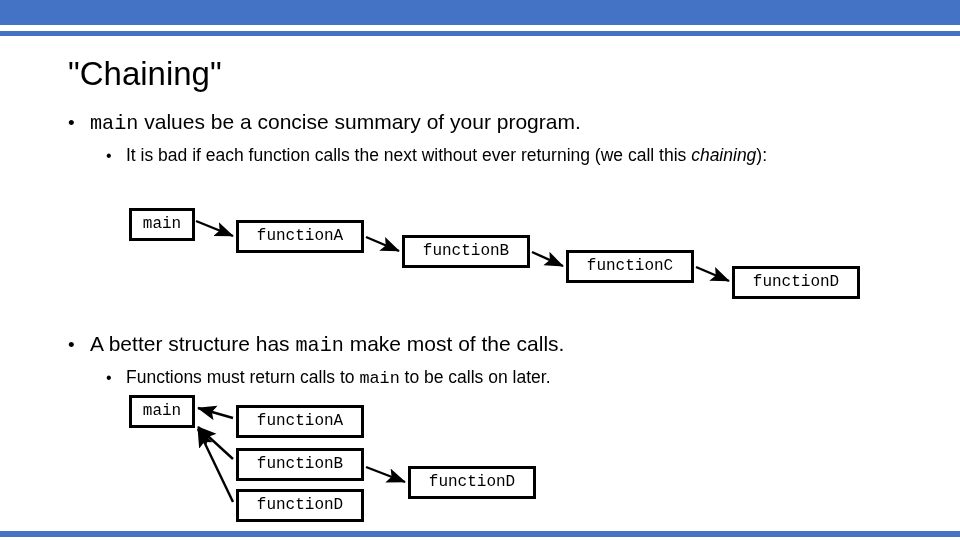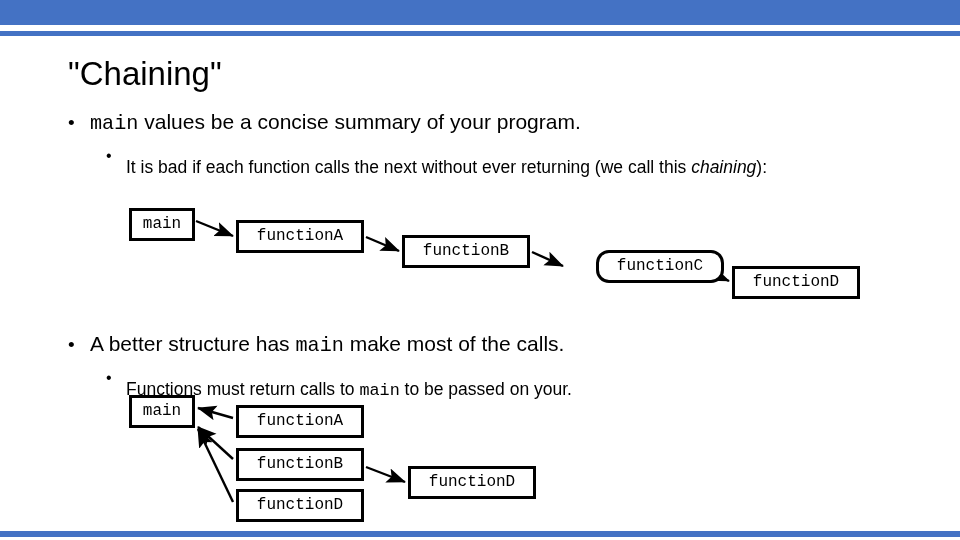--- a/index.html
+++ b/index.html
@@ -71,21 +71,20 @@
   .bullet-l2 .dot {
     display: inline-block;
     width: 20px;
     font-size: 16px;
     vertical-align: top;
   }
   .bullet-l2 .l2body {
     display: inline-block;
     width: 735px;
     vertical-align: top;
-    margin-top: 12px;
   }
 
   .b1 { top: 108px; }
   .b2 { top: 144px; }
   .b3 { top: 330px; }
   .b4 { top: 366px; }
 
   code, .mono {
     font-family: "Liberation Mono", "DejaVu Sans Mono", monospace;
     font-size: 0.96em;
@@ -128,21 +127,21 @@
 
 <div class="bullet-l2 b2">
   <span class="dot">•</span><span class="l2body btext"><span>It is bad if each function calls the next without ever returning (we call this </span><em class="ital">chaining</em><span>):</span></span>
 </div>
 
 <div class="bullet-l1 b3">
   <span class="dot">•</span><span class="btext"><span>A better structure has </span><code class="mono">main</code><span> make most of the calls.</span></span>
 </div>
 
 <div class="bullet-l2 b4">
-  <span class="dot">•</span><span class="l2body btext"><span>Functions must return calls to </span><code class="mono">main</code><span> to be passed on your.</span></span>
+  <span class="dot">•</span><span class="l2body btext"><span>Functions must return calls to </span><code class="mono">main</code><span> to be calls on later.</span></span>
 </div>
 
 <svg class="diagram" viewBox="0 0 960 540" xmlns="http://www.w3.org/2000/svg">
   <defs>
     <marker id="ah" markerWidth="9" markerHeight="9" refX="7.6" refY="3.1" orient="auto" markerUnits="strokeWidth">
       <path d="M0,0 L8,3.1 L0,6.2 L1.6,3.1 z" fill="#000000"></path>
     </marker>
   </defs>
   <g id="edges-chaining">
       <line x1="196" y1="221" x2="233" y2="236" stroke="#000000" stroke-width="2.4" marker-end="url(#ah)"></line>
@@ -155,21 +154,21 @@
       <line x1="233" y1="459" x2="198" y2="427" stroke="#000000" stroke-width="2.4" marker-end="url(#ah)"></line>
       <line x1="233" y1="502" x2="198" y2="429" stroke="#000000" stroke-width="2.4" marker-end="url(#ah)"></line>
       <line x1="366" y1="467" x2="405" y2="482" stroke="#000000" stroke-width="2.4" marker-end="url(#ah)"></line>
     </g>
 </svg>
 
 <div id="nodes-chaining">
     <div class="node" style="left: 129px; top: 208px; width: 66px; height: 33px;">main</div>
     <div class="node" style="left: 236px; top: 220px; width: 128px; height: 33px;">functionA</div>
     <div class="node" style="left: 402px; top: 235px; width: 128px; height: 33px;">functionB</div>
-    <div class="node" style="left: 596px; top: 250px; width: 128px; height: 33px; border-radius: 13px;">functionC</div>
+    <div class="node" style="left: 566px; top: 250px; width: 128px; height: 33px;">functionC</div>
     <div class="node" style="left: 732px; top: 266px; width: 128px; height: 33px;">functionD</div>
   </div>
 <div id="nodes-better">
     <div class="node" style="left: 129px; top: 395px; width: 66px; height: 33px;">main</div>
     <div class="node" style="left: 236px; top: 405px; width: 128px; height: 33px;">functionA</div>
     <div class="node" style="left: 236px; top: 448px; width: 128px; height: 33px;">functionB</div>
     <div class="node" style="left: 236px; top: 489px; width: 128px; height: 33px;">functionD</div>
     <div class="node" style="left: 408px; top: 466px; width: 128px; height: 33px;">functionD</div>
   </div>
 

